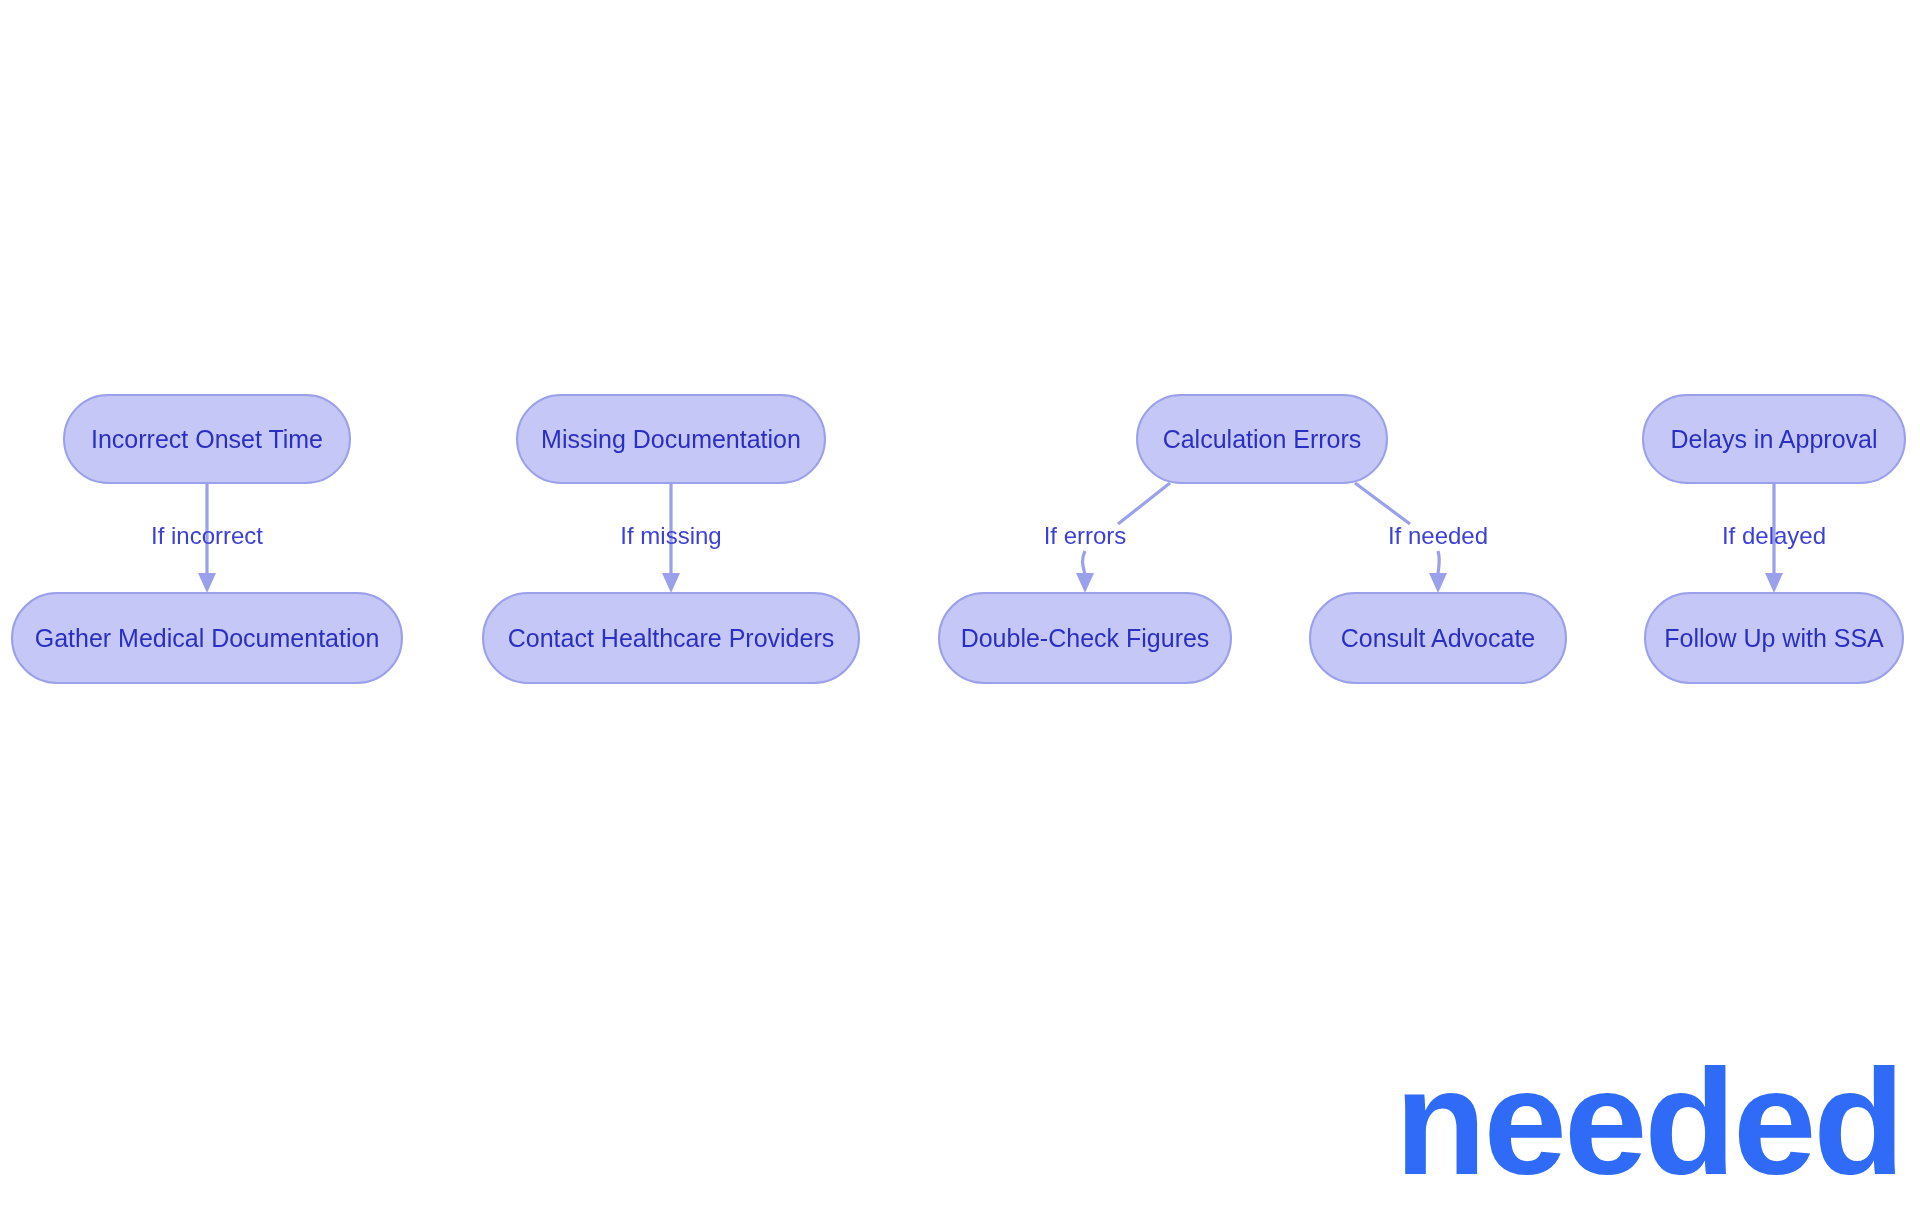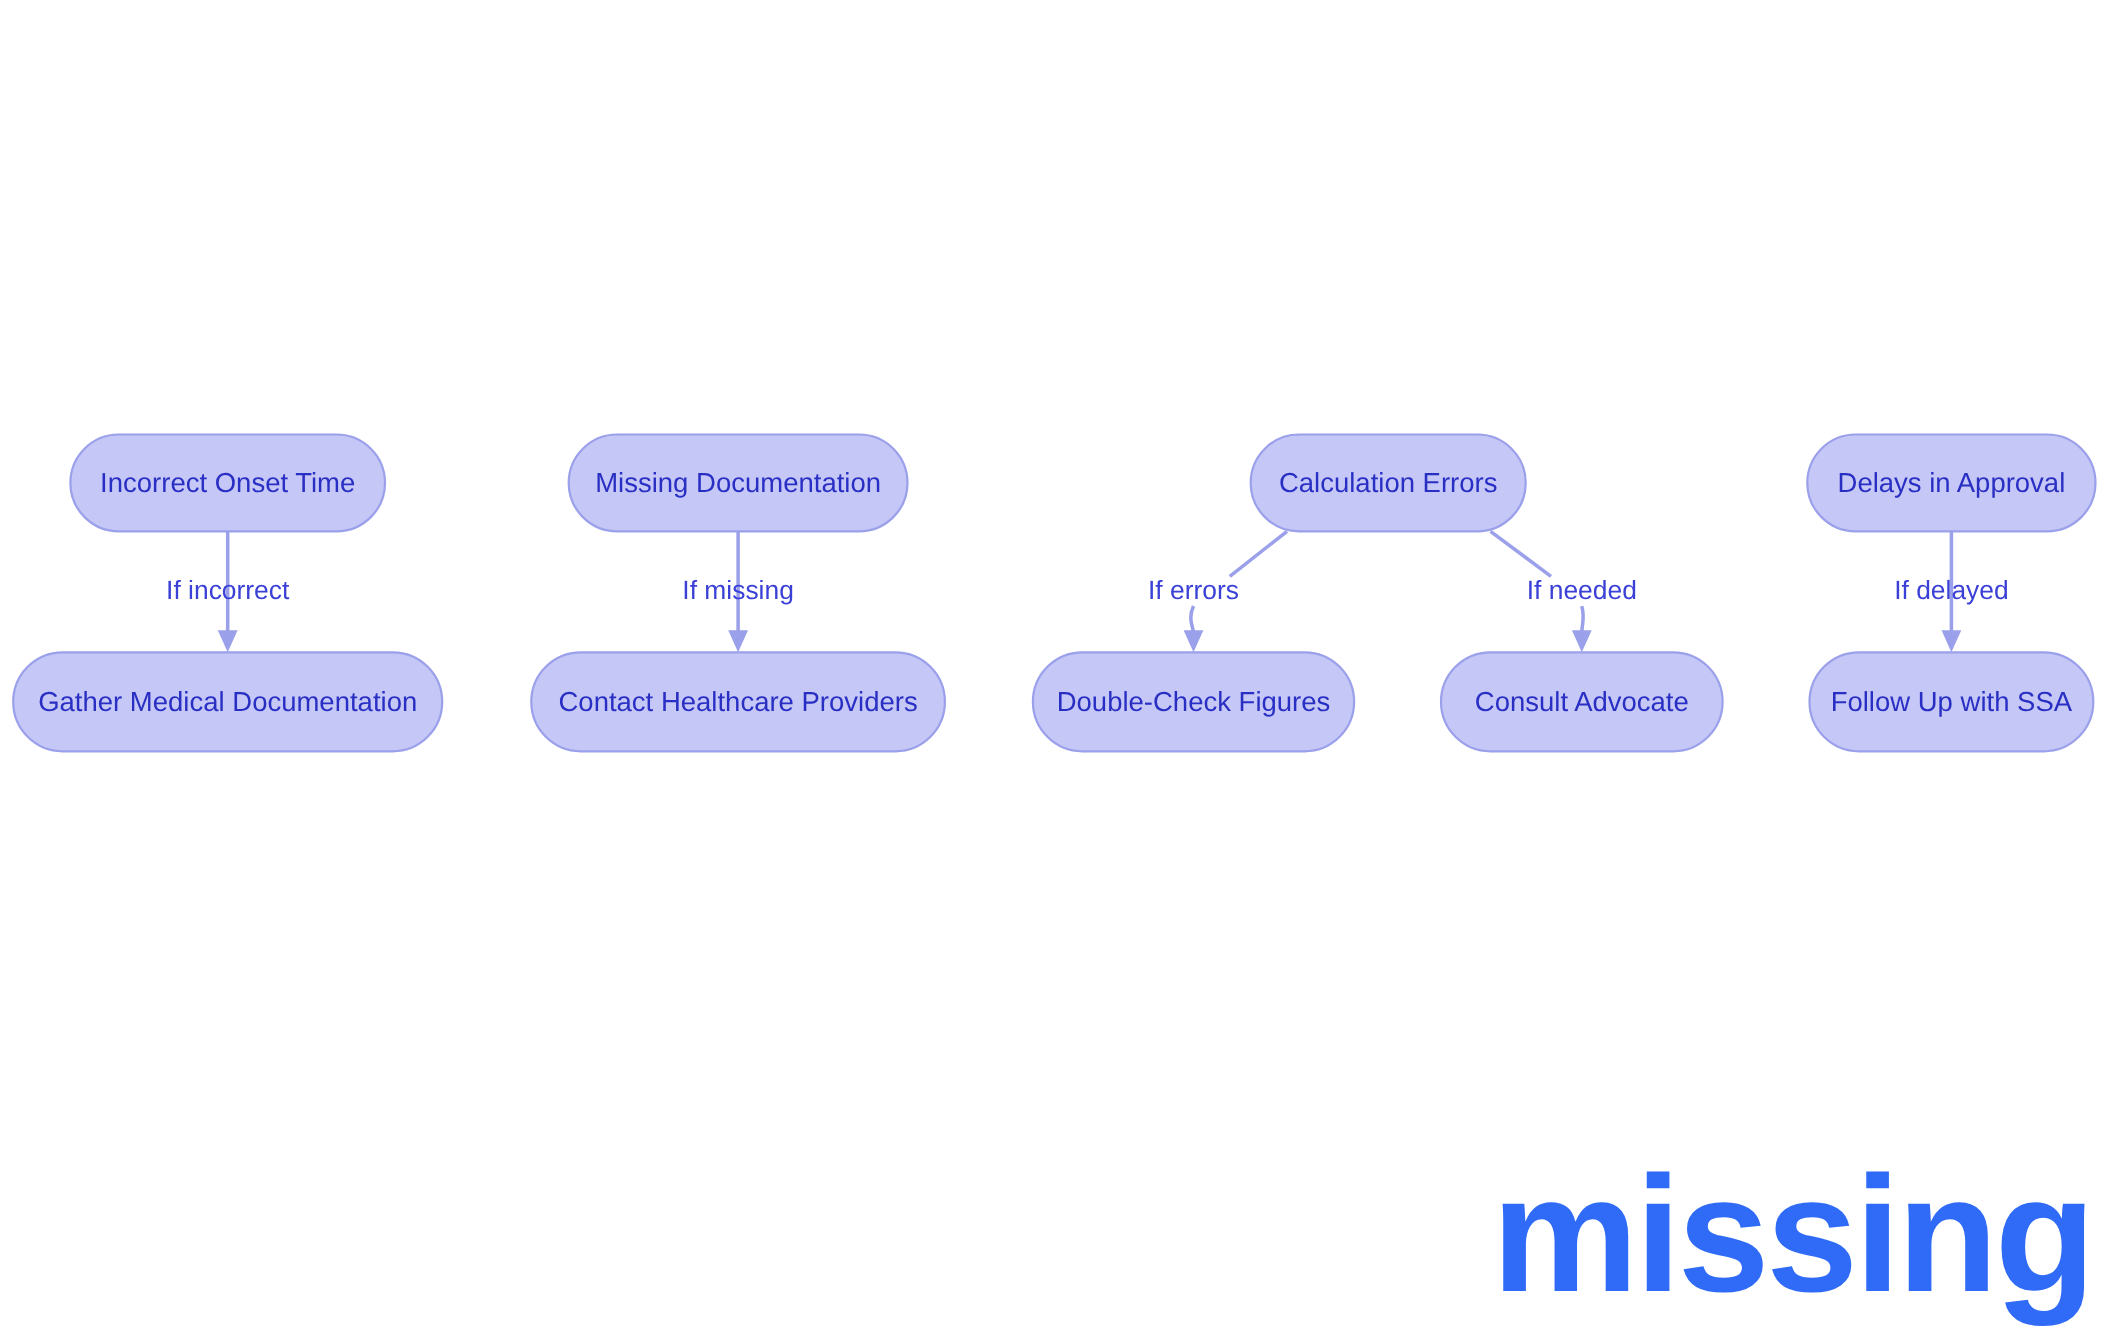--- a/index.html
+++ b/index.html
@@ -141,13 +141,13 @@
     <text class="node-label" x="1438" y="640">Consult Advocate</text>
   </g>
 
   <g>
     <rect class="node-shape" x="1645" y="593" width="258" height="90" rx="45" ry="45"></rect>
     <text class="node-label" x="1774" y="640">Follow Up with SSA</text>
   </g>
 
 </svg>
 
-<div class="brand-wordmark">missing</div>
+<div class="brand-wordmark">needed</div>
 
 </body></html>

